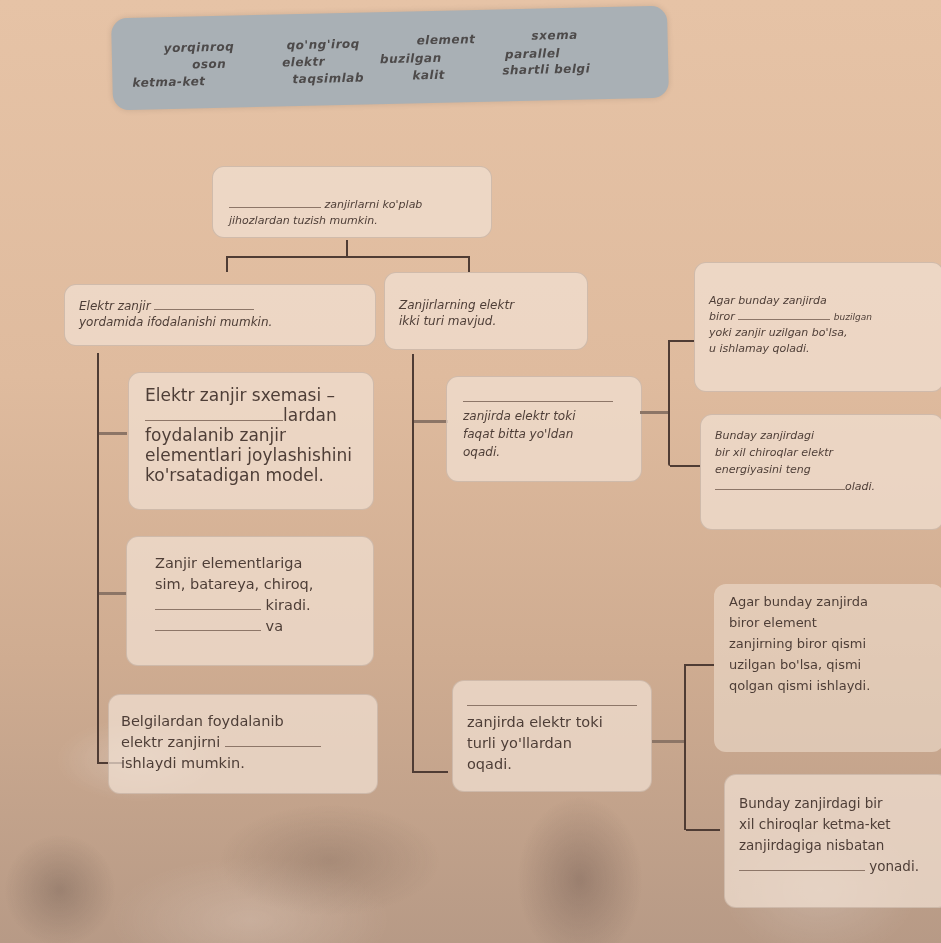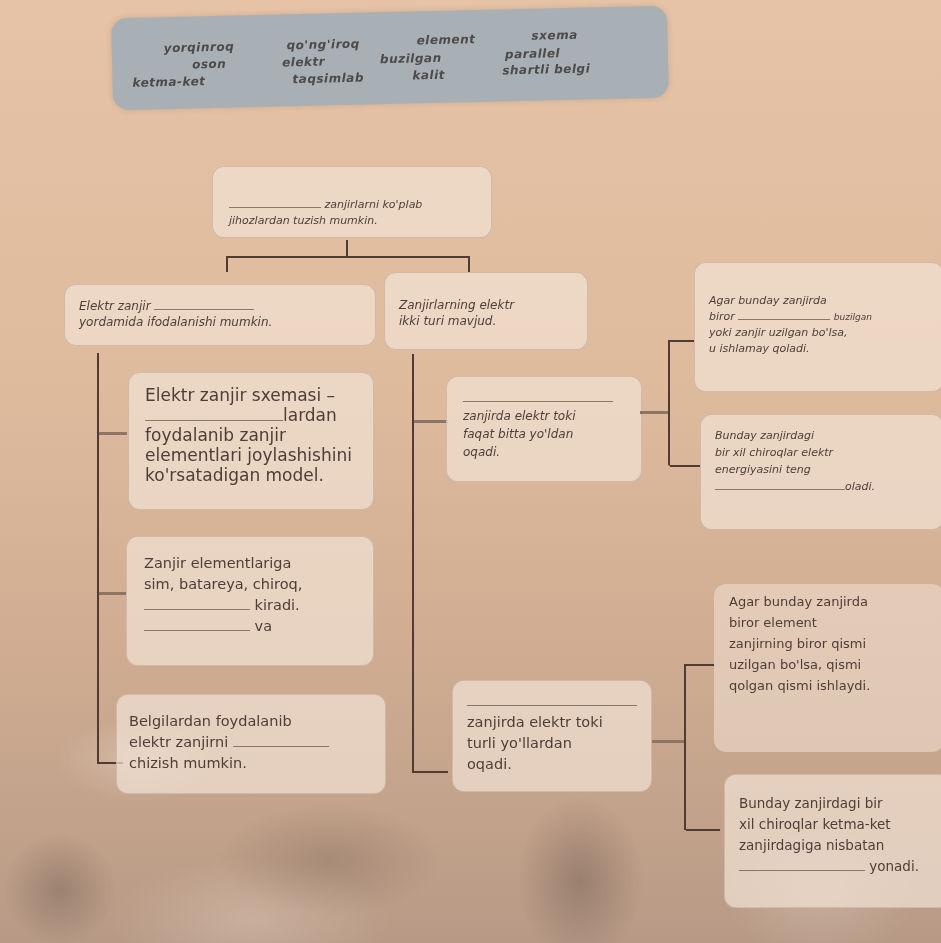--- a/index.html
+++ b/index.html
@@ -97,31 +97,31 @@
 <div class="hline" style="left:99px;top:592px;width:28px"></div>
 
 <div class="card" style="left:128px;top:372px;width:246px;height:138px;padding:12px 16px">
   <div>Elektr zanjir sxemasi –</div>
   <div><span class="blank" style="width:138px"></span><span>lardan</span></div>
   <div>foydalanib zanjir</div>
   <div>elementlari joylashishini</div>
   <div>ko'rsatadigan model.</div>
 </div>
 
-<div class="card big" style="left:126px;top:536px;width:248px;height:130px;padding:16px 17px">
+<div class="card big" style="left:126px;top:536px;width:248px;height:130px;padding:16px 28px">
   <div>Zanjir elementlariga</div>
   <div>sim, batareya, chiroq,</div>
   <div><span class="blank" style="width:106px"></span> <span>kiradi.</span></div>
   <div><span class="blank" style="width:106px"></span> <span>va</span></div>
 </div>
 
-<div class="card big" style="left:116px;top:694px;width:270px;height:100px;padding:16px 12px">
+<div class="card big" style="left:108px;top:694px;width:270px;height:100px;padding:16px 12px">
   <div>Belgilardan foydalanib</div>
   <div><span>elektr zanjirni</span> <span class="blank" style="width:96px"></span></div>
-  <div>chizish mumkin.</div>
+  <div>ishlaydi mumkin.</div>
 </div>
 
 <div class="line" style="left:412px;top:354px;width:2px;height:418px"></div>
 <div class="line" style="left:412px;top:771px;width:36px;height:2px"></div>
 <div class="hline" style="left:414px;top:420px;width:34px"></div>
 
 <div class="card small" style="left:446px;top:376px;width:196px;height:106px;padding:12px 16px;font-size:12px;line-height:18px">
   <div><span class="blank" style="width:150px;height:10px"></span></div>
   <div>zanjirda elektr toki</div>
   <div>faqat bitta yo'ldan</div>

